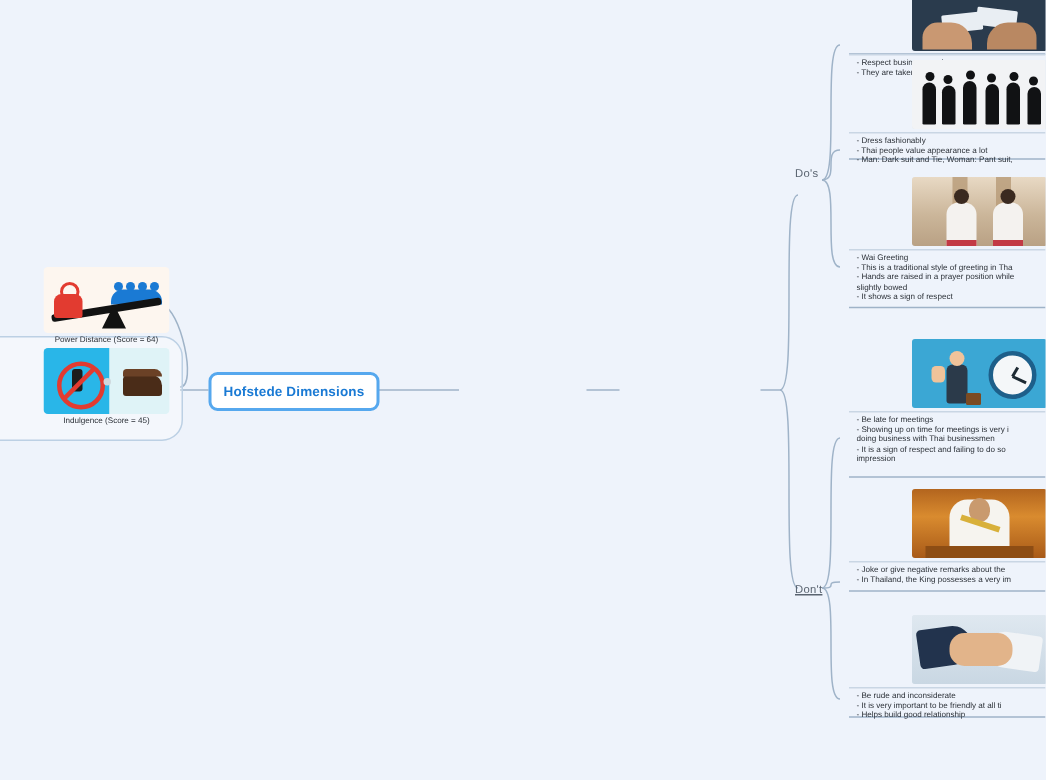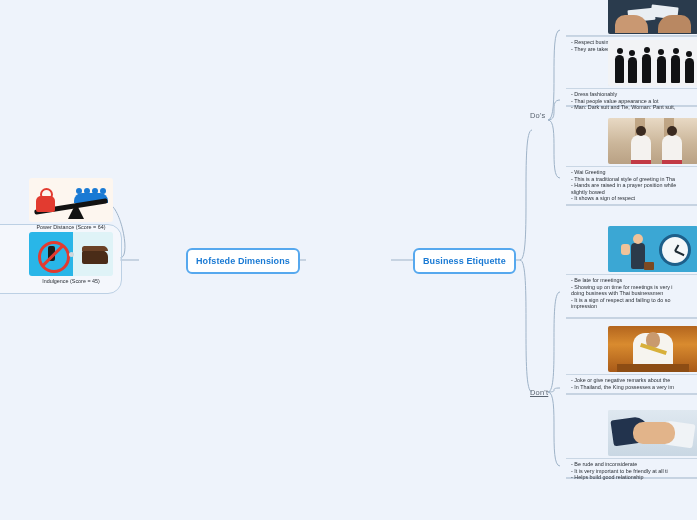--- a/index.html
+++ b/index.html
@@ -53,21 +53,21 @@
     border: 2px solid #56a8ee;
     border-radius: 6px;
     color: #1a7ad4;
     font-size: 9px;
     font-weight: bold;
     text-align: center;
     padding: 6px 8px;
     letter-spacing: .1px;
     white-space: nowrap;
   }
-  #node-hofstede { left: 139px; top: 248px; margin-left: 47px; }
+  #node-hofstede { left: 139px; top: 248px; }
   #node-etiquette { left: 413px; top: 248px; }
 
   
   .branch-label {
     position: absolute;
     font-size: 7.5px;
     color: #5a6470;
     letter-spacing: .2px;
   }
   #label-dos   { left: 530px; top: 111px; }
@@ -397,21 +397,20 @@
         </div>
         <div class="dot-mid"></div>
       </div>
     </div>
     <div class="cap">Indulgence (Score = 45)</div>
   </div>
 
   <div class="node-l1" id="node-hofstede">Hofstede Dimensions</div>
 
 
-  <div class="node-l1" id="node-etiquette">Business Etiquette</div>
 
   <div class="branch-label" id="label-dos">Do's</div>
   <div class="branch-label" id="label-donts">Don't</div>
 
   <div class="leaf" style="top:-12px">
     <div class="thumb">
       <div class="pic pic-cards">
         <div class="card1"></div>
           <div class="card2"></div>
         <div class="hand"></div>

